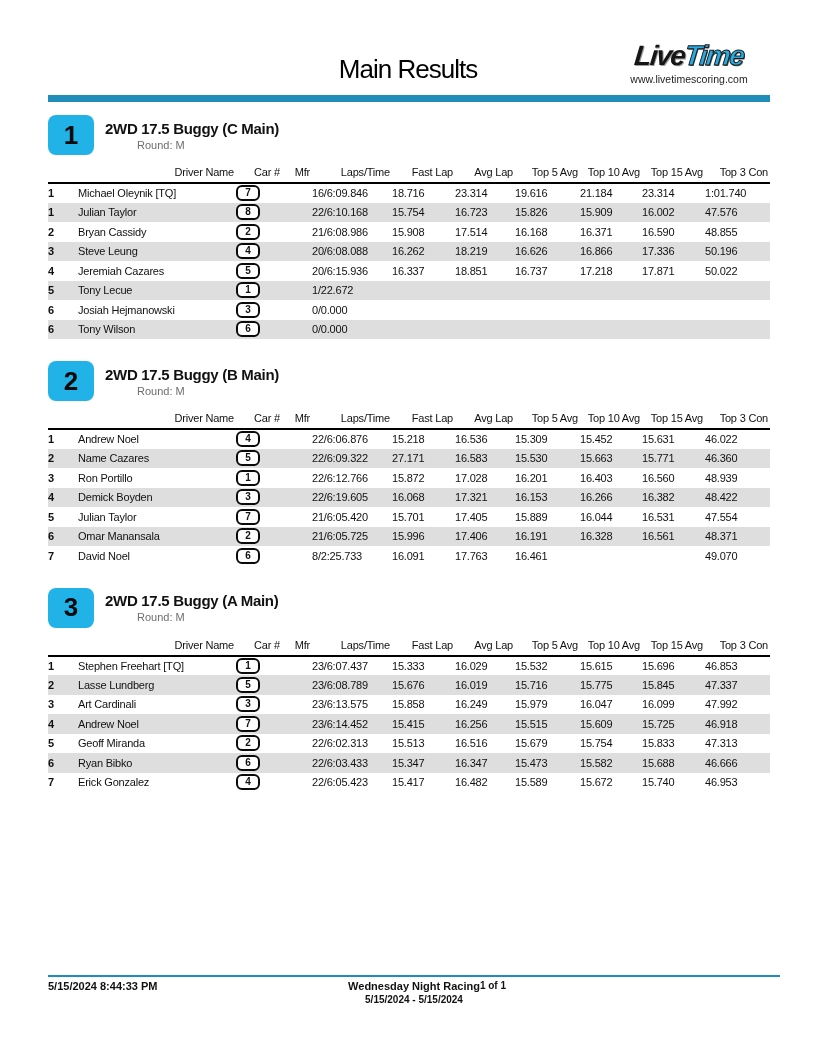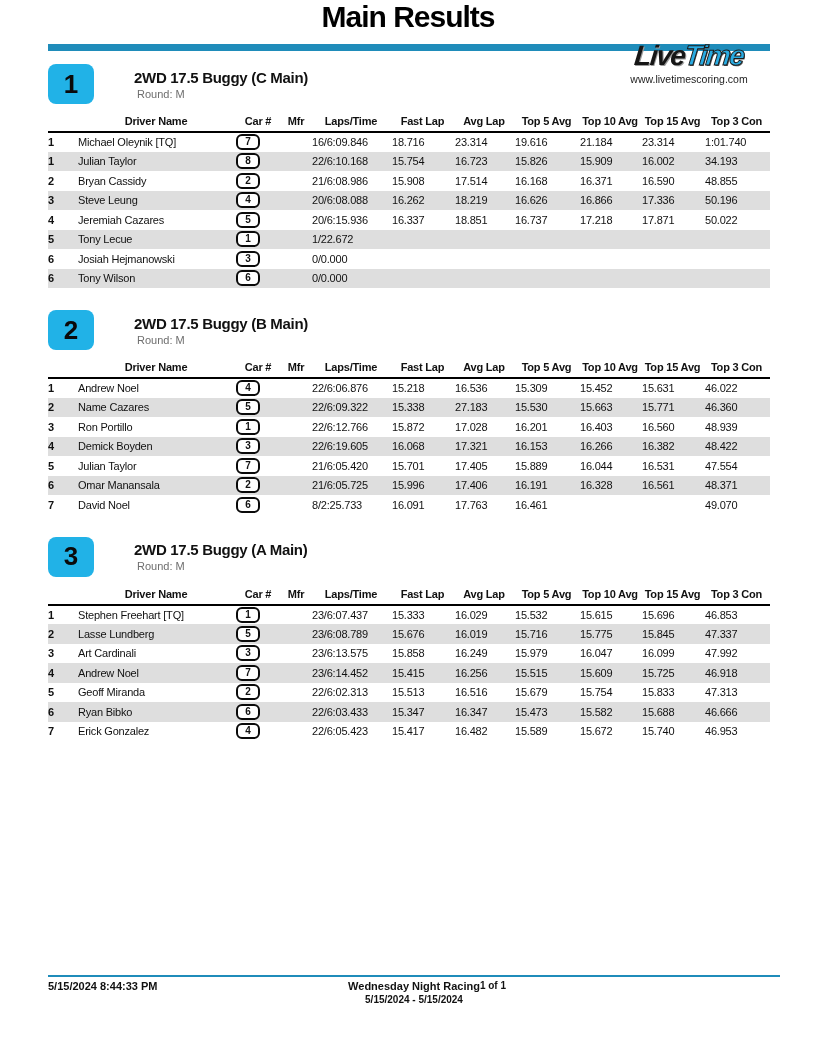--- a/index.html
+++ b/index.html
@@ -5,22 +5,23 @@
   * { box-sizing: border-box; margin: 0; padding: 0; }
   html, body { background: #fff; }
   body { font-family: "Liberation Sans", sans-serif; color: #111; }
   .page {
     position: relative;
     width: 816px; height: 1056px;
     margin: 0 auto; background: #fff; overflow: hidden;
   }
   
   .page-title {
+    padding-top: 54px;
     text-align: center;
-    font-size: 30px; font-weight: 700; letter-spacing: -1px;
+    font-size: 26px; font-weight: 400; letter-spacing: -1px;
     color: #000;
   }
   .logo {
     position: absolute; top: 40px; right: 42px; width: 170px;
     text-align: center;
   }
   .logo-text {
     font-size: 28px; font-weight: 700; font-style: italic;
     letter-spacing: -1.5px; transform: skewX(-6deg);
     white-space: nowrap;
@@ -36,28 +37,28 @@
   .sections { padding: 13px 46px 0 48px; }
   .result-section { margin-bottom: 22px; }
   .sec-head { display: flex; align-items: center; height: 40px; margin-bottom: 9px; }
   .sec-num {
     width: 46px; height: 40px; flex: 0 0 46px;
     background: #21B2E7; border-radius: 8px;
     display: flex; align-items: center; justify-content: center;
     font-size: 26px; font-weight: 700; color: #0a0a0a;
   }
   .sec-titles { margin-left: 11px; }
-  .sec-title { font-size: 15px; font-weight: 700; letter-spacing: -0.3px; margin-left: 29px; }
+  .sec-title { font-size: 15px; font-weight: 700; letter-spacing: -0.3px; }
   .sec-round { font-size: 11px; color: #6e6e6e; margin-top: 2px; margin-left: 32px; }
   
   table.results-table {
     width: 100%; border-collapse: collapse; table-layout: fixed;
   }
   .results-table th {
-    text-align: center; font-size: 11px; font-weight: 700;
+    text-align: right; font-size: 11px; font-weight: 400;
     letter-spacing: -0.2px; padding: 2px 2px 4px 0;
     border-bottom: 2px solid #000; white-space: nowrap;
   }
   .results-table td {
     height: 19.5px; font-size: 11px; letter-spacing: -0.2px;
     padding: 0 2px 0 0; vertical-align: middle; white-space: nowrap;
     overflow: hidden;
   }
   .results-table tbody tr:nth-child(even) { background: #DEDEDE; }
   .c-pos   { width: 30px; }
@@ -147,21 +148,21 @@
               <td class="c-pos">1</td>
               <td class="c-driver">Julian Taylor</td>
               <td class="c-car"><span class="car-badge">8</span></td>
               <td class="c-mfr"></td>
               <td class="c-laps">22/6:10.168</td>
               <td class="c-fast">15.754</td>
               <td class="c-avg">16.723</td>
               <td class="c-top5">15.826</td>
               <td class="c-top10">15.909</td>
               <td class="c-top15">16.002</td>
-              <td class="c-top3">34.193</td>
+              <td class="c-top3">47.576</td>
             </tr>
             <tr>
               <td class="c-pos">2</td>
               <td class="c-driver">Bryan Cassidy</td>
               <td class="c-car"><span class="car-badge">2</span></td>
               <td class="c-mfr"></td>
               <td class="c-laps">21/6:08.986</td>
               <td class="c-fast">15.908</td>
               <td class="c-avg">17.514</td>
               <td class="c-top5">16.168</td>
@@ -275,22 +276,22 @@
               <td class="c-top10">15.452</td>
               <td class="c-top15">15.631</td>
               <td class="c-top3">46.022</td>
             </tr>
             <tr>
               <td class="c-pos">2</td>
               <td class="c-driver">Name Cazares</td>
               <td class="c-car"><span class="car-badge">5</span></td>
               <td class="c-mfr"></td>
               <td class="c-laps">22/6:09.322</td>
-              <td class="c-fast">15.338</td>
-              <td class="c-avg">27.183</td>
+              <td class="c-fast">27.171</td>
+              <td class="c-avg">16.583</td>
               <td class="c-top5">15.530</td>
               <td class="c-top10">15.663</td>
               <td class="c-top15">15.771</td>
               <td class="c-top3">46.360</td>
             </tr>
             <tr>
               <td class="c-pos">3</td>
               <td class="c-driver">Ron Portillo</td>
               <td class="c-car"><span class="car-badge">1</span></td>
               <td class="c-mfr"></td>

